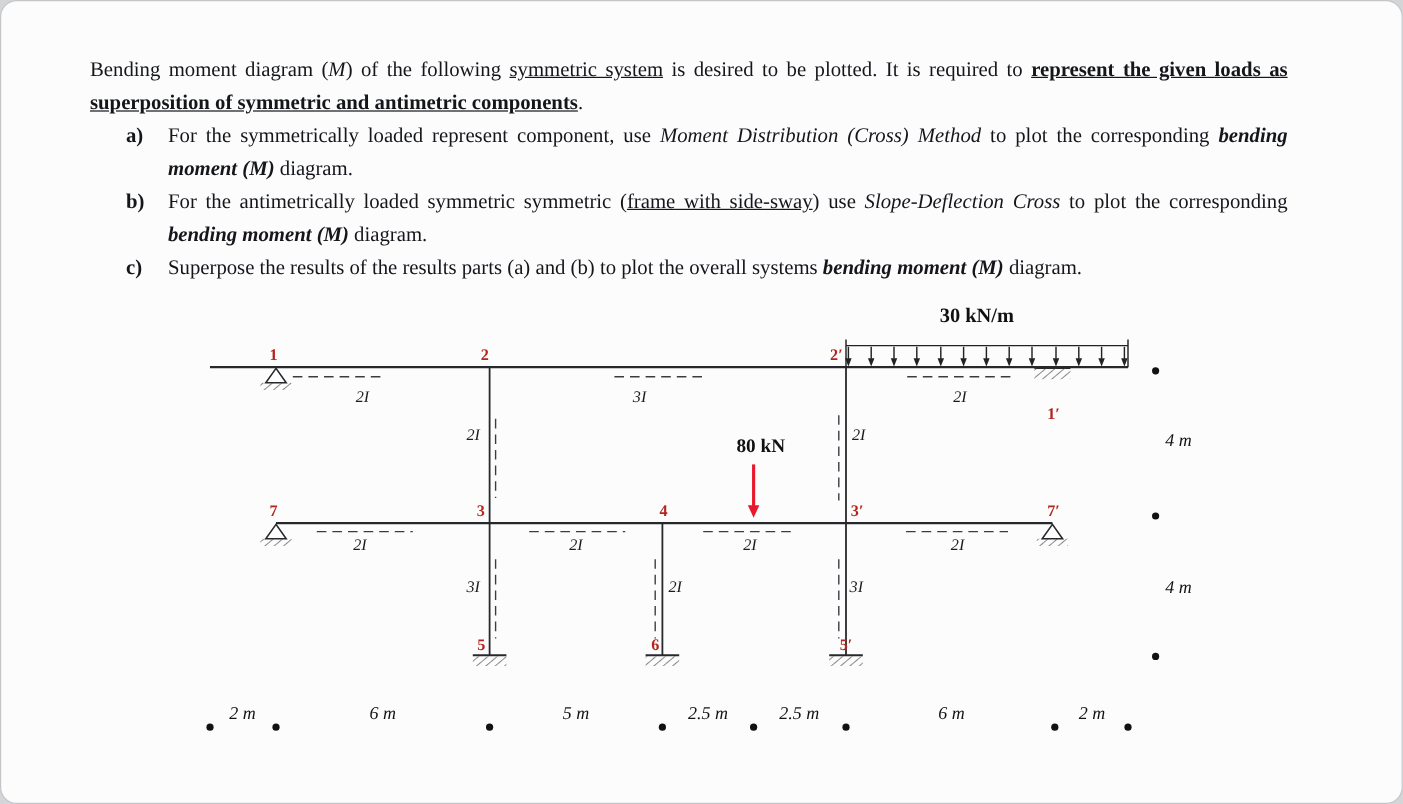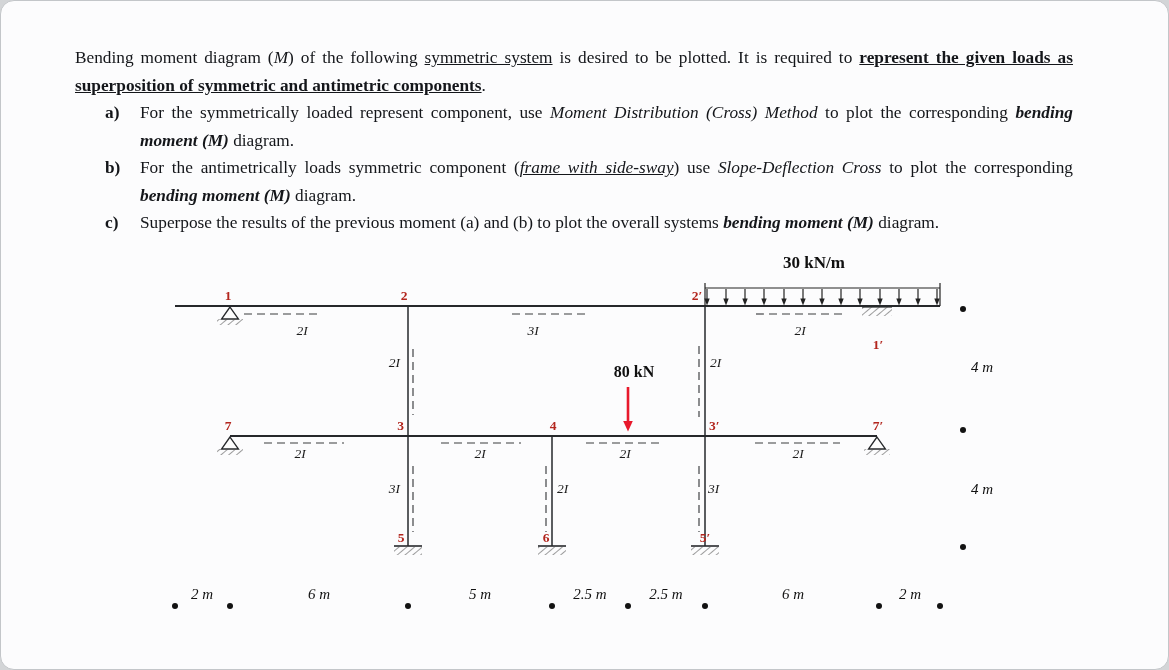--- a/index.html
+++ b/index.html
@@ -8,21 +8,21 @@
   .doc{position:absolute;left:75px;top:44px;width:998px;color:#14161a;font-size:17.3px;line-height:27.5px;}
   .para{margin:0;text-align:justify;}
   .items{margin:0;padding-left:30px;}
   .item{display:flex;}
   .item .marker{flex:0 0 35px;font-weight:bold;}
   .item .txt{flex:1;text-align:justify;}
   .ul{text-decoration:underline;}
   .bul{font-weight:bold;text-decoration:underline;}
   .i{font-style:italic;}
   .bi{font-weight:bold;font-style:italic;}
-  .iul{font-style:italic;text-decoration:underline;}
+  .iul{text-decoration:underline;}
   svg.diagram{position:absolute;left:0;top:0;width:1169px;height:670px;}
   .member{stroke:#26282b;}
   .dash{stroke:#3a3c3f;stroke-width:1.15;stroke-dasharray:8 5;}
   .nlab{font:bold 13.5px "Liberation Serif",serif;fill:#b3261e;}
   .mlab{font:italic 13.5px "Liberation Serif",serif;fill:#1c1c1c;}
   .dlab{font:italic 15px "Liberation Serif",serif;fill:#121212;}
   .loadlab{font:bold 17px "Liberation Serif",serif;fill:#101010;}
   .plab{font:bold 16px "Liberation Serif",serif;fill:#101010;}
   .dot{fill:#121212;}
 </style>
@@ -35,25 +35,25 @@
   <div class="doc">
     <p class="para"><span>Bending moment diagram (</span><span class="i">M</span><span>) of the following </span><span class="ul">symmetric system</span><span> is desired to be plotted. It is required to </span><span class="bul">represent the given loads as superposition of symmetric and antimetric components</span><span>.</span></p>
 
     <div class="items">
       <div class="item">
         <div class="marker">a)</div>
         <div class="txt"><span>For the symmetrically loaded represent component, use </span><span class="i">Moment Distribution (Cross) Method</span><span> to plot the corresponding </span><span class="bi">bending moment (M)</span><span> diagram.</span></div>
       </div>
       <div class="item">
         <div class="marker">b)</div>
-        <div class="txt"><span>For the antimetrically loads symmetric component (</span><span class="iul">frame with side-sway</span><span>) use </span><span class="i">Slope-Deflection Cross</span><span> to plot the corresponding </span><span class="bi">bending moment (M)</span><span> diagram.</span></div>
+        <div class="txt"><span>For the antimetrically loaded symmetric symmetric (</span><span class="iul">frame with side-sway</span><span>) use </span><span class="i">Slope-Deflection Cross</span><span> to plot the corresponding </span><span class="bi">bending moment (M)</span><span> diagram.</span></div>
       </div>
       <div class="item">
         <div class="marker">c)</div>
-        <div class="txt"><span>Superpose the results of the previous moment (a) and (b) to plot the overall systems </span><span class="bi">bending moment (M)</span><span> diagram.</span></div>
+        <div class="txt"><span>Superpose the results of the results parts (a) and (b) to plot the overall systems </span><span class="bi">bending moment (M)</span><span> diagram.</span></div>
       </div>
     </div>
   </div>
 
   <svg class="diagram" viewBox="0 0 1169 670">
     <defs>
       <pattern id="hatch" width="5" height="9" patternUnits="userSpaceOnUse" patternTransform="rotate(50)">
         <line x1="0" y1="0" x2="0" y2="9" stroke="#4a4a4a" stroke-width="1.1"></line>
       </pattern>
       <g id="darrow">

